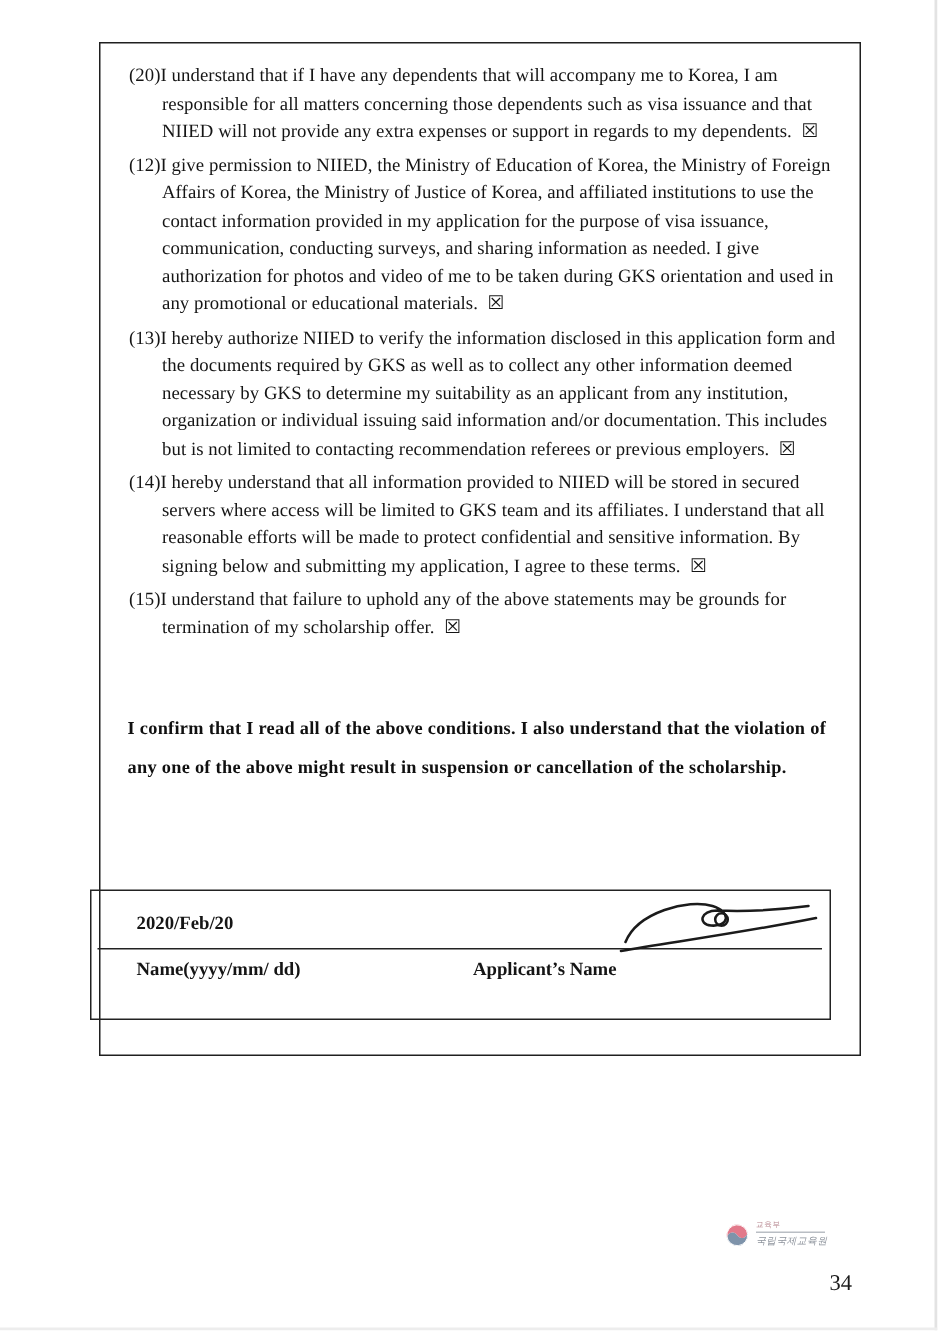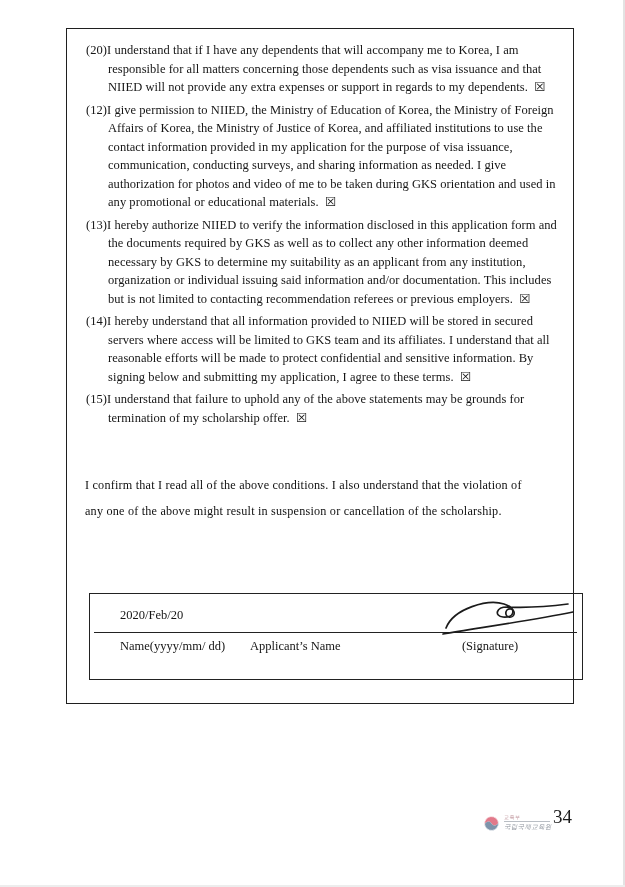--- a/index.html
+++ b/index.html
@@ -17,47 +17,48 @@
   }
 
   .statements{position:absolute;left:86px;top:41px;width:492px;}
   .item{
     margin:0 0 4px 0;padding-left:22px;text-indent:-22px;
     font-size:12.5px;line-height:18.5px;white-space:pre;letter-spacing:0.05px;
   }
 
   .confirmation{
     position:absolute;left:85px;top:473px;margin:0;
-    font-size:12.2px;font-weight:normal;line-height:25.5px;white-space:pre;
+    font-size:12.2px;font-weight:bold;line-height:25.5px;white-space:pre;
     letter-spacing:0.2px;color:#101010;
   }
 
   .sig-table{
-    position:absolute;left:89px;top:593px;width:492px;height:85px;
+    position:absolute;left:60px;top:593px;width:492px;height:85px;
     border:1.6px solid #222222;
+    font-weight:bold;
   }
   .sig-divider{position:absolute;left:4px;right:5px;top:37.5px;height:1.4px;background:#222222;}
   .cell{position:absolute;font-size:12.5px;line-height:14px;}
   .c-date-val{left:30px;top:14px;}
   .c-name-val{left:160px;top:14px;width:190px;text-align:center;}
   .c-date-lbl{left:30px;top:45px;}
-  .c-name-lbl{left:160px;top:45px;width:190px;text-align:left;}
+  .c-name-lbl{left:160px;top:45px;width:190px;text-align:right;}
   .c-sig-lbl{left:320px;top:45px;width:160px;text-align:center;}
   .c-sig-img{left:350px;top:1px;width:140px;height:44px;}
 
   .footer{position:absolute;left:483px;top:811px;height:26px;}
   .gov-logo{position:absolute;left:0;top:4px;width:17px;height:17px;}
   .gov-text{position:absolute;left:21px;top:3px;width:52px;}
   .gov-ministry{font-size:5px;color:#b5848d;letter-spacing:0.5px;line-height:6px;
     font-family:"DejaVu Sans",sans-serif;}
   .gov-rule{width:46px;height:1px;background:#b9bec4;margin:1px 0 1px 0;}
   .gov-institute{font-size:6.5px;color:#8d939c;letter-spacing:0.3px;line-height:8px;
     font-family:"DejaVu Sans",sans-serif;font-style:italic;}
   .page-number{
-    position:absolute;left:553px;top:806px;font-size:19px;color:#1c1c1c;
+    position:absolute;left:553px;top:848px;font-size:15px;color:#1c1c1c;
     font-family:"Liberation Serif",serif;
   }
 </style>
 </head>
 <body>
 
 <div class="page-border"></div>
 
 <div class="statements">
     <p class="item">(20)I understand that if I have any dependents that will accompany me to Korea, I am
@@ -96,21 +97,20 @@
       <path d="M6 33 C 14 13, 48 4, 64 9 C 77 13, 75 23, 63 22 C 54 21, 56 12, 67 12 C 88 13, 105 12, 128 9"></path>
       <path d="M3 39 C 38 33, 88 26, 133 17"></path>
       <circle cx="70" cy="18" r="4.2"></circle>
     </g>
   </svg>
 
   <div class="cell c-date-lbl">Name(yyyy/mm/ dd)</div>
 
   <div class="cell c-name-lbl">Applicant’s Name</div>
 
-  <div class="cell c-sig-lbl">(Signature)</div>
 </div>
 
 <div class="footer">
   <svg class="gov-logo" viewBox="0 0 24 24" xmlns="http://www.w3.org/2000/svg">
     <g transform="rotate(-28 12 12)">
       <path d="M2 12 A10 10 0 0 1 22 12 A5 5 0 0 1 12 12 A5 5 0 0 0 2 12 Z" fill="#e2798a"></path>
       <path d="M22 12 A10 10 0 0 1 2 12 A5 5 0 0 1 12 12 A5 5 0 0 0 22 12 Z" fill="#7e93aa"></path>
       <circle cx="12" cy="12" r="9.8" fill="none" stroke="#ffffff" stroke-width="0.8"></circle>
     </g>
   </svg>

